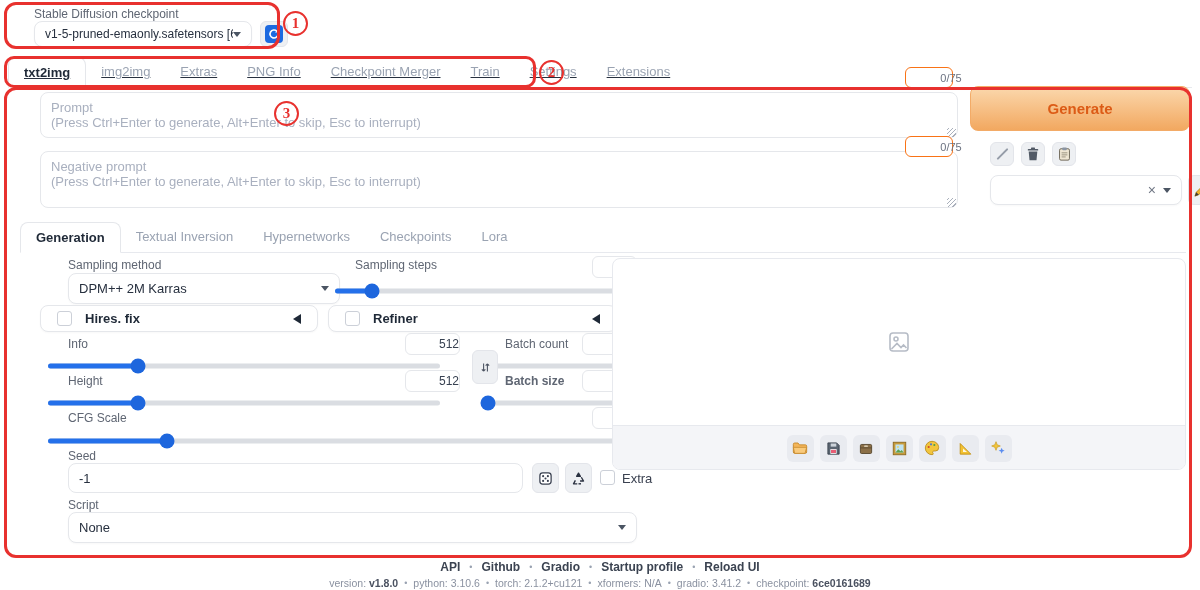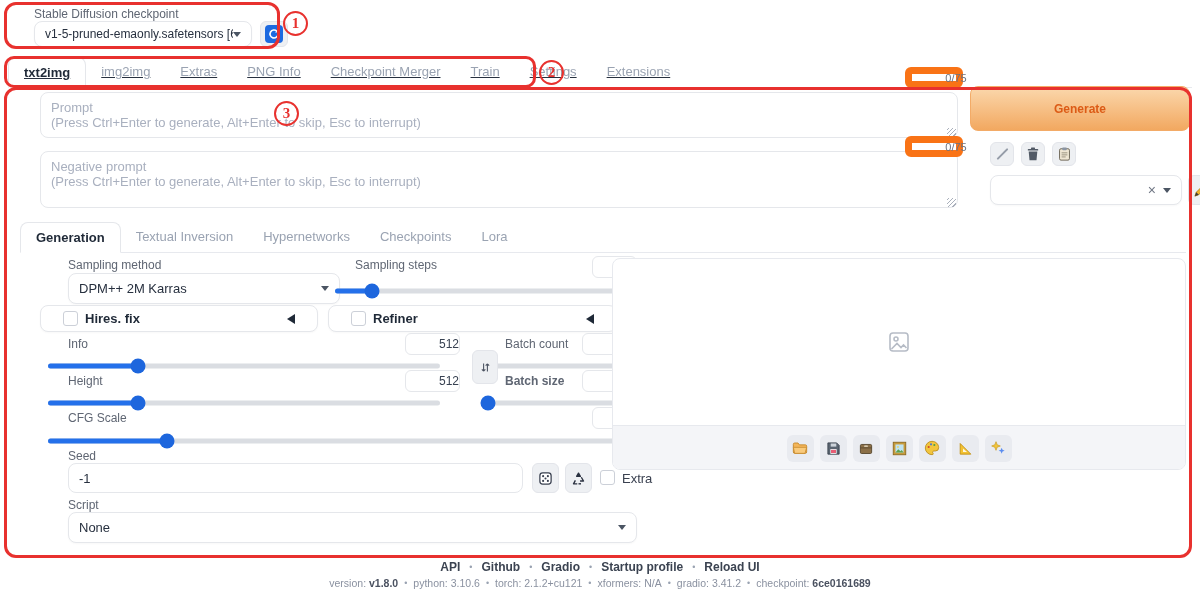--- a/index.html
+++ b/index.html
@@ -34,56 +34,56 @@
   textarea.prompt-box {
     position: absolute; border: 1px solid #e5e7eb; border-radius: 8px;
     padding: 7px 10px; font-size: 13px; font-family: "Liberation Sans", sans-serif;
     color: #27303f; resize: none; outline: none; background: #fff;
   }
   textarea.prompt-box::placeholder { color: #a9b0bf; }
   .rh { position: absolute; width: 9px; height: 9px;
     background: repeating-linear-gradient(-45deg, transparent 0 2px, #aab0bc 2px 3px); }
   .counter {
     position: absolute; width: 48px; height: 21px; background: #fff;
-    border: 7px solid #f97316; border-radius: 6px; font-size: 11px; color: #6b7280;
+    border: 1px solid #f97316; border-radius: 6px; font-size: 11px; color: #6b7280;
     display: flex; align-items: center; justify-content: center; padding-left: 44px;
   }
   
   .tabbar { position: absolute; display: flex; align-items: flex-end; }
   .tabbar .tab {
     padding: 0 15px; height: 30px; line-height: 30px; font-size: 13px;
     color: #9aa3b2; cursor: pointer; white-space: nowrap;
   }
   .tabbar .tab.active {
     background: #fff; border: 1px solid #e5e7eb; border-bottom: 1px solid #fff;
     border-radius: 8px 8px 0 0; color: #1f2937; font-weight: 700;
     margin-bottom: -1px; height: 31px;
   }
   .main-tabs, .sub-tabs { border-bottom: 1px solid #e7e9ee; }
   
   .generate {
     position: absolute; left: 970px; top: 86px; width: 220px; height: 45px;
     border: 1px solid #f3ab67; border-radius: 8px;
     background: linear-gradient(180deg, #fbd8ad 0%, #f2a860 100%);
-    color: #dc5b16; font-weight: 700; font-size: 12px; cursor: pointer;
+    color: #dc5b16; font-weight: 700; font-size: 15px; cursor: pointer;
     font-family: "Liberation Sans", sans-serif;
   }
   .slash-line { display: block; width: 15px; height: 2px; background: #959ca8;
     transform: rotate(-45deg); border-radius: 1px; }
   
   .slider { position: absolute; height: 15px; cursor: pointer; }
   .slider .track { position: absolute; left: 0; right: 0; top: 50%; height: 5px;
     transform: translateY(-50%); background: #dadde2; border-radius: 3px; }
   .slider .fill { position: absolute; left: 0; top: 50%; height: 5px; width: var(--pct, 0%);
     transform: translateY(-50%); background: #2470ea; border-radius: 3px; }
   .slider .thumb { position: absolute; top: 50%; left: var(--pct, 0%);
     width: 15px; height: 15px; border-radius: 50%; background: #1d66dd;
     transform: translate(-50%, -50%); }
   .group-box { position: absolute; border: 1px solid #e5e7eb; border-radius: 8px;
-    background: #fff; display: flex; align-items: center; gap: 7px; padding: 0 22px;
+    background: #fff; display: flex; align-items: center; gap: 13px; padding: 0 16px;
     box-shadow: 0 1px 2px rgba(0,0,0,.03); }
   .group-box .gb-label { font-size: 13px; font-weight: 700; color: #1f2937; flex: 1; }
   
   .result-panel { position: absolute; left: 612px; top: 258px; width: 574px; height: 212px;
     border: 1px solid #e7e9ee; border-radius: 8px; overflow: hidden; background: #fff; }
   .gallery-empty { height: 166px; display: flex; align-items: center; justify-content: center; }
   .gallery-toolbar { height: 45px; background: #f4f5f8; border-top: 1px solid #e7e9ee;
     display: flex; align-items: center; justify-content: center; gap: 6px; }
   .gallery-toolbar .tool-btn { width: 27px; height: 27px; background: #e9ebf0; border: none; }
   

